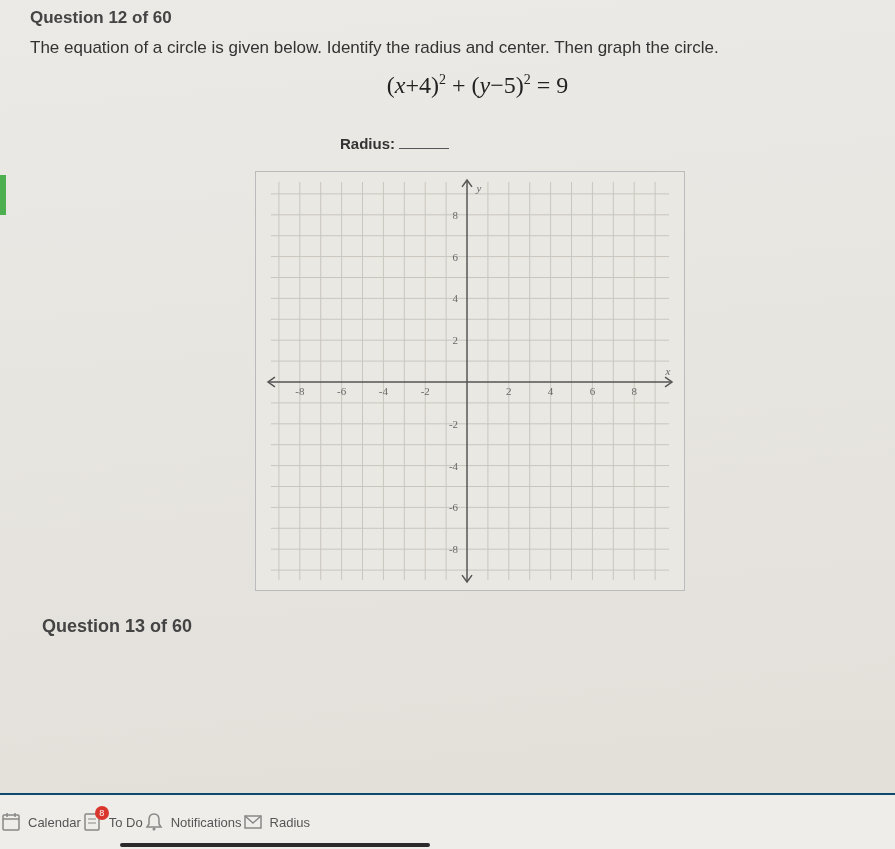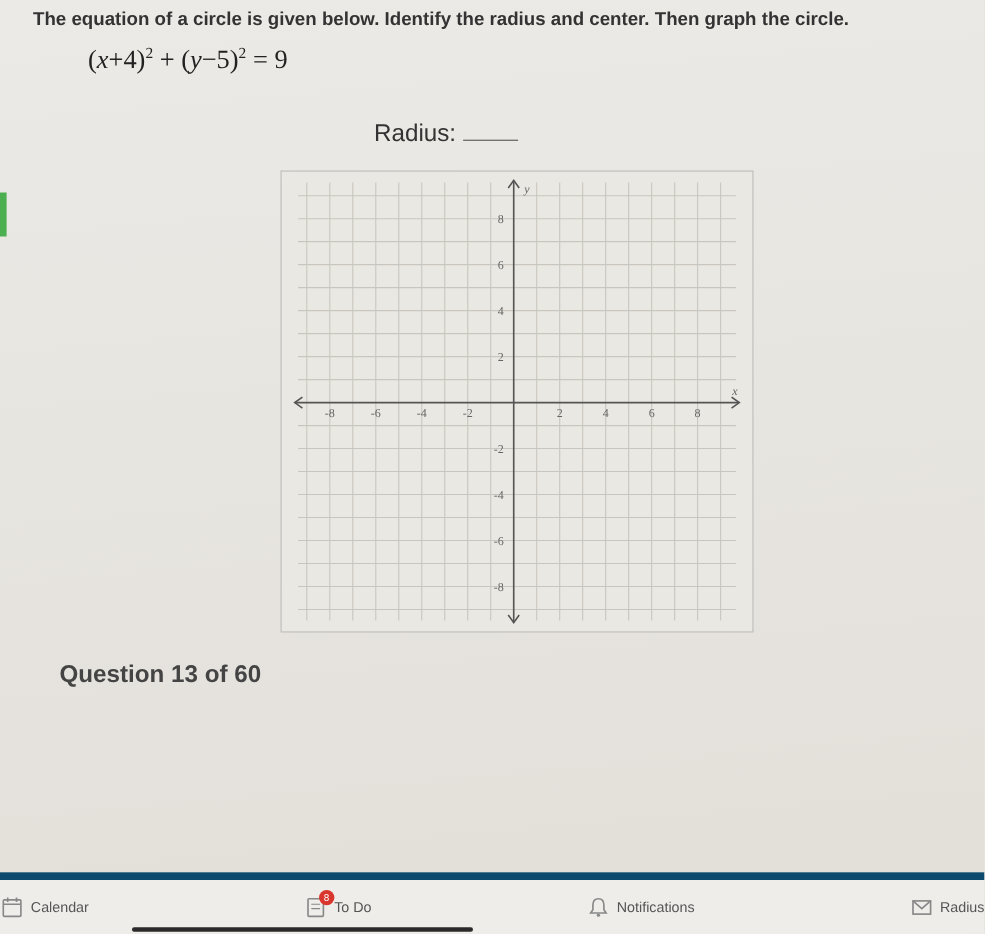--- a/index.html
+++ b/index.html
@@ -21,69 +21,70 @@
   .q-header {
     font-size: 17px;
     font-weight: bold;
     color: #444;
     margin-bottom: 10px;
   }
   .q-prompt {
     font-size: 17px;
     color: #333;
     margin-bottom: 14px;
-    font-weight: bold;
   }
   .equation {
     font-family: 'Times New Roman', serif;
     font-size: 24px;
     margin-left: 50px;
     margin-bottom: 30px;
     color: #222;
+    text-align: center;
   }
   .equation .sup { font-size: 14px; vertical-align: super; }
   .answers {
     margin-left: 310px;
-    font-size: 22px;
+    font-size: 15px;
     line-height: 2;
     color: #333;
+    font-weight: bold;
   }
   .blank {
     display: inline-block;
     border-bottom: 1.5px solid #555;
     min-width: 50px;
     height: 1em;
     vertical-align: baseline;
   }
   .graph-wrap {
     width: 430px;
     height: 420px;
     margin: 12px auto 0 auto;
     margin-left: 225px;
     border: 1px solid #bbb;
     background: #eae8e2;
     position: relative;
   }
   .graph-svg { width: 100%; height: 100%; }
   .next-q {
-    font-size: 22px;
+    font-size: 18px;
     font-weight: bold;
     color: #444;
     margin-top: 25px;
-    margin-left: 24px;
+    margin-left: 12px;
   }
   .tabbar {
     position: absolute;
     left: 0; right: 0; bottom: 0;
     height: 56px;
     display: flex;
     align-items: center;
-    justify-content: space-between;
+    justify-content: flex-start;
     background: #efedea;
-    border-top: 7px solid #0c4a6e;
+    border-top: 2px solid #0c4a6e;
   }
   .tab-item {
     display: flex;
     align-items: center;
     gap: 6px;
     font-size: 13px;
     color: #555;
     cursor: pointer;
   }
   .tab-icon { width: 22px; height: 22px; display:flex; align-items:center; justify-content:center; position:relative; }
@@ -109,20 +110,21 @@
   .green-edge {
     position:absolute; left:0; top:175px; width:6px; height:40px; background:#4caf50;
   }
 </style>
 </head>
 <body>
 
 <div class="page">
   <div class="green-edge"></div>
 
+  <div class="q-header">Question 12 of 60</div>
   <div class="q-prompt">The equation of a circle is given below. Identify the radius and center. Then graph the circle.</div>
 
   <div class="equation">
     (<i>x</i>+4)<span class="sup">2</span> + (<i>y</i>−5)<span class="sup">2</span> = 9
   </div>
 
   <div class="answers">
     <div>
       <span>Radius:</span>
       <span class="blank"></span>

